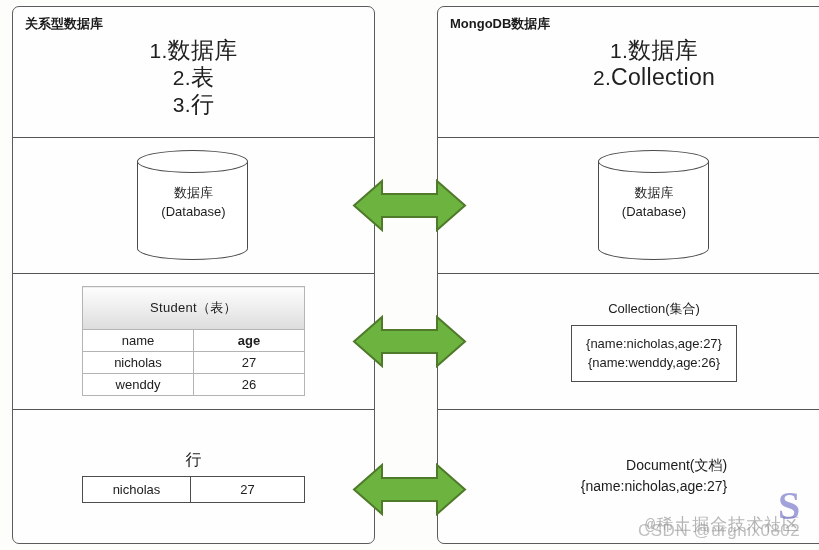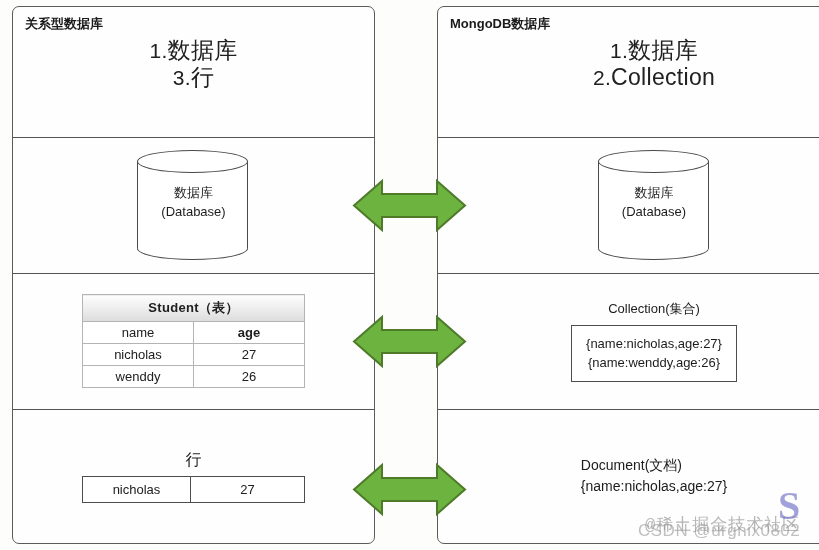--- a/index.html
+++ b/index.html
@@ -137,24 +137,24 @@
   .tbl th, .tbl td {
     border: 1px solid #b4b4b4;
     font-size: 13px;
     color: #202020;
     text-align: center;
     font-weight: normal;
     padding: 3px 0;
   }
   .tbl th.hdr {
     background: linear-gradient(to bottom, #fdfdfd 0%, #ececec 55%, #dcdcdc 100%);
-    font-weight: bold;
+    font-weight: normal;
     font-size: 13px;
     letter-spacing: 0.3px;
-    padding: 4px 0;
+    padding: 12px 0;
   }
   .tbl .c-name { width: 110px; }
   .tbl .c-age  { width: 110px; font-weight: bold; }
 
   
   .caption {
     font-size: 13px;
     color: #1c1c1c;
     margin-bottom: 7px;
     white-space: nowrap;
@@ -188,21 +188,21 @@
     font-size: 13px;
     color: #202020;
     text-align: center;
     padding: 5px 0;
   }
   .row-tbl .c1 { width: 107px; }
   .row-tbl .c2 { width: 113px; }
 
   
   .doc-text {
-    text-align: left;
+    text-align: right;
     line-height: 1.5;
   }
   .doc-text div {
     font-size: 14px;
     color: #1c1c1c;
     white-space: nowrap;
   }
 
   
   .arrow {
@@ -246,20 +246,23 @@
   <div class="panel left">
     <div class="panel-title">关系型数据库</div>
 
     <div class="divider" style="top:130px;"></div>
     <div class="divider" style="top:266px;"></div>
     <div class="divider" style="top:402px;"></div>
 
     <div class="concept-list">
       <div class="item">
         <span class="num">1.</span><span>数据库</span>
+      </div>
+      <div class="item">
+        <span class="num">2.</span><span>表</span>
       </div>
       <div class="item">
         <span class="num">3.</span><span>行</span>
       </div>
     </div>
 
     <div class="row-region" style="top:130px; height:136px;">
       <div class="cylinder">
         <div class="cyl-body"></div>
         <div class="cyl-bottom"></div>

